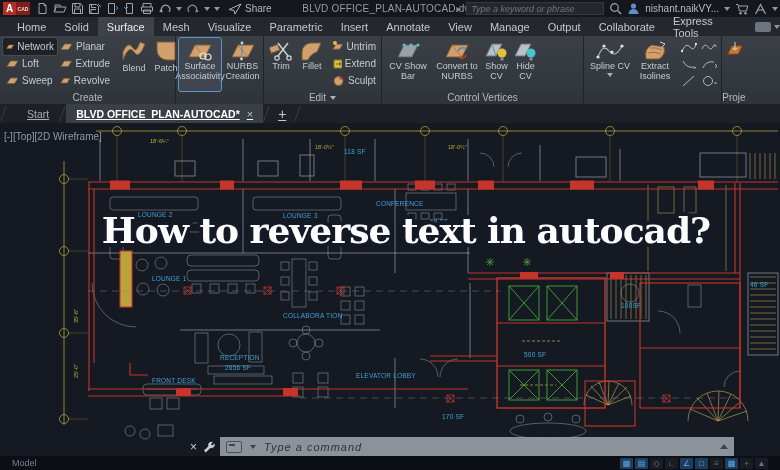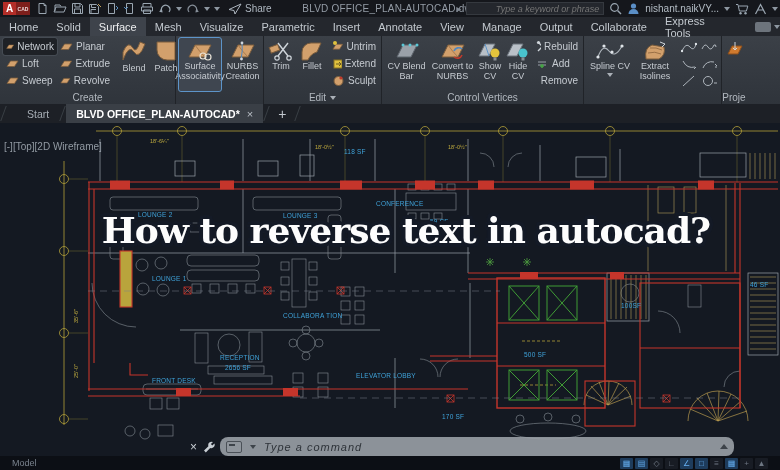--- a/index.html
+++ b/index.html
@@ -15,25 +15,25 @@
     display:flex;align-items:center;justify-content:center;}
   .qat{display:flex;align-items:center;margin-left:6px;gap:4px;}
   .qat svg{display:block;}
   .caret{width:0;height:0;border-left:3px solid transparent;border-right:3px solid transparent;
     border-top:4px solid #8d97a1;display:inline-block;}
   .share{display:flex;align-items:center;gap:3px;margin-left:8px;color:#aeb7c0;}
   .tb-filename{position:absolute;left:250px;width:280px;text-align:center;color:#949ca6;
     letter-spacing:.2px;}
   .tb-right{position:absolute;right:2px;display:flex;align-items:center;gap:5px;}
   .searchbox{width:138px;height:13px;background:#24272d;border:1px solid #35393f;color:#7f878f;
-    font-size:9px;font-style:italic;padding:0 4px;font-family:"Liberation Sans",sans-serif;text-align:right;}
+    font-size:9px;font-style:italic;padding:0 4px;font-family:"Liberation Sans",sans-serif;}
   .tb-user{color:#b3bcc4;}
   
   .ribbontabs{height:19px;background:#24272d;display:flex;align-items:stretch;font-size:11px;
-    color:#c3c9cf;padding-left:0;}
+    color:#c3c9cf;padding-left:8px;}
   .rtab{display:flex;align-items:center;padding:0 9px;cursor:default;}
   .rtab.active{background:#3e434b;color:#ecedef;}
   .rtab-overflow{display:flex;align-items:center;gap:3px;margin-left:14px;}
   .rtab-overflow .pic{width:16px;height:10px;background:#6d747c;border-radius:2px;}
   
   .panels{height:68px;background:linear-gradient(#3b4047,#2f343b);display:flex;color:#c6cbd1;}
   .panel{border-right:1px solid #202328;display:flex;flex-direction:column;position:relative;}
   .pbody{flex:1;display:flex;padding:2px 2px 0 3px;}
   .pstrip{height:13px;font-size:10px;color:#b2b8bf;display:flex;align-items:center;
     justify-content:center;gap:4px;}
@@ -46,42 +46,42 @@
   .smallgrid{display:grid;grid-template-columns:54px 56px;grid-auto-rows:17px;align-content:start;}
   .bigrow{display:flex;align-items:stretch;}
   .dn{width:0;height:0;border-left:3px solid transparent;border-right:3px solid transparent;
     border-top:4px solid #aab0b7;display:inline-block;}
   .iconsgrid{display:grid;grid-template-columns:20px 20px;grid-auto-rows:17px;align-content:start;
     margin-left:2px;}
   .iconsgrid svg{margin:auto;}
   
   .filetabs{height:19px;background:#1d2026;display:flex;align-items:stretch;font-size:10.5px;
     color:#a6adb5;}
-  .ftab{display:flex;align-items:center;padding:0 10px;position:relative;}
+  .ftab{display:flex;align-items:center;padding:0 10px;position:relative;text-decoration:underline;}
   .ftab.start{margin-left:10px;}
   .ftab.active{background:#3a3f46;color:#fff;font-weight:bold;}
   .ftab .x{font-weight:normal;color:#b9bfc6;margin-left:7px;font-size:11px;}
   .ftab.plus{font-size:14px;color:#c3c9cf;padding:0 8px;}
   .slash{width:1px;background:#3a3f45;transform:skewX(-20deg);margin:2px 3px;}
   
   .canvas{position:relative;height:347px;background:#141922;overflow:hidden;}
   .canvas svg.plansvg{position:absolute;left:0;top:0;}
-  .vplabel{position:absolute;left:4px;top:18px;font-size:10px;color:#929aa3;z-index:2;}
+  .vplabel{position:absolute;left:4px;top:8px;font-size:10px;color:#929aa3;z-index:2;}
   .plab{position:absolute;color:#3fa3da;font-size:6.5px;line-height:1;white-space:nowrap;
     z-index:1;letter-spacing:.2px;}
   .dimt{position:absolute;color:#bda93e;font-size:5.5px;line-height:1;white-space:nowrap;z-index:1;}
   .dimt.rot{transform:rotate(-90deg);transform-origin:0 0;}
   .headline{position:absolute;left:0;right:0;top:86px;text-align:center;z-index:3;
     font-family:"DejaVu Serif",serif;font-weight:bold;font-size:36px;letter-spacing:-1px;
     color:#fdfdfd;
     text-shadow:3px 3px 0 #141a26,-3px 3px 0 #141a26,3px -3px 0 #141a26,-3px -3px 0 #141a26,
       4px 0 0 #141a26,-4px 0 0 #141a26,0 4px 0 #141a26,0 -4px 0 #141a26;margin-left:32px;}
   .cmdwrap{position:absolute;left:190px;top:314px;display:flex;align-items:center;gap:5px;z-index:4;}
   .cmdx{color:#c8ced4;font-size:12px;}
-  .cmdbar{width:514px;height:19px;background:rgba(157,163,170,.88);border-radius:8px;
+  .cmdbar{width:514px;height:19px;background:rgba(157,163,170,.88);border-radius:0;
     display:flex;align-items:center;padding:0 6px;gap:8px;}
   .cmdico{width:16px;height:12px;border:1px solid #4a5057;border-radius:2px;position:relative;
     background:#8f959c;}
   .cmdico:after{content:"";position:absolute;left:2px;top:2px;width:6px;height:2px;background:#3e444b;}
   .cmdtext{font-size:11px;font-style:italic;color:#2e3339;letter-spacing:1px;}
   .cmdup{margin-left:auto;width:0;height:0;border-left:4px solid transparent;
     border-right:4px solid transparent;border-bottom:5px solid #3d434a;}
   .statusbar{position:absolute;left:0;right:0;bottom:0;height:14px;background:#0c0f15;
     display:flex;align-items:center;z-index:4;font-size:9px;color:#79828d;}
   .st-model{margin-left:12px;}
@@ -342,21 +342,21 @@
 
   <div class="panel" style="width:202px">
     <div class="pbody" style="gap:2px">
       <div class="rb-b" style="width:46px">
         <svg width="26" height="22">
             <polygon points="3,17 9,5 23,5 17,17" fill="#9aa1a9" stroke="#5d646c"></polygon>
             <circle cx="9" cy="5" r="1.5" fill="#59c7d6"></circle>
             <circle cx="16" cy="5" r="1.5" fill="#59c7d6"></circle>
             <circle cx="23" cy="5" r="1.5" fill="#59c7d6"></circle>
           </svg>
-        <span>CV Blend Bar</span>
+        <span>CV Show Bar</span>
         </div>
       <div class="rb-b" style="width:48px">
         <svg width="26" height="22">
             <use href="#surf24"></use>
             <path d="M14,11 a5,5 0 0 1 8,-2" fill="none" stroke="#4f87c0" stroke-width="1.6"></path>
             <path d="M22,15 a5,5 0 0 1 -8,2" fill="none" stroke="#c0392b" stroke-width="1.6"></path>
           </svg>
         <span>Convert to</span>
         <span>NURBS</span>
         </div>
@@ -372,44 +372,20 @@
         </div>
       <div class="rb-b" style="width:27px">
         <svg width="26" height="22">
             <polygon points="2,16 8,4 18,4 12,16" fill="#b9c0c7" stroke="#6b737b"></polygon>
             <circle cx="18" cy="13" r="4.5" fill="#49c3cd"></circle>
             <rect x="16.5" y="17.5" width="3" height="3" fill="#8a8f95"></rect>
           </svg>
         <span>Hide</span>
         <span>CV</span>
         </div>
-      <div class="smallgrid" style="grid-template-columns:48px">
-        <div class="rb-s">
-            <svg width="13" height="13">
-              <path d="M2,11 L11,2 M2,2 L11,11" stroke="#cfd5da" stroke-width="1.4"></path>
-              <circle cx="2.5" cy="2.5" r="1.6" fill="#cfd5da"></circle>
-              <rect x="9" y="1" width="3.4" height="3.4" fill="#cfd5da"></rect>
-            </svg>
-            <span>Rebuild</span>
-          </div>
-        <div class="rb-s">
-            <svg width="13" height="13">
-              <path d="M2,5 h8 M2,8 h8" stroke="#9aa1a9"></path>
-              <path d="M4,2 h4 M6,0 v4" stroke="#46a546" stroke-width="1.6" transform="translate(0,7)"></path>
-            </svg>
-            <span>Add</span>
-          </div>
-        <div class="rb-s">
-            <svg width="13" height="13">
-              <path d="M2,4 h8 M2,7 h8" stroke="#9aa1a9"></path>
-              <path d="M3,10.5 h7" stroke="#c0392b" stroke-width="1.8"></path>
-            </svg>
-            <span>Remove</span>
-          </div>
-      </div>
     </div>
     <div class="pstrip">
         <span>Control Vertices</span>
       </div>
   </div>
 
   <div class="panel" style="width:138px">
     <div class="pbody" style="gap:2px">
       <div class="rb-b" style="width:46px">
         <svg width="30" height="22">

